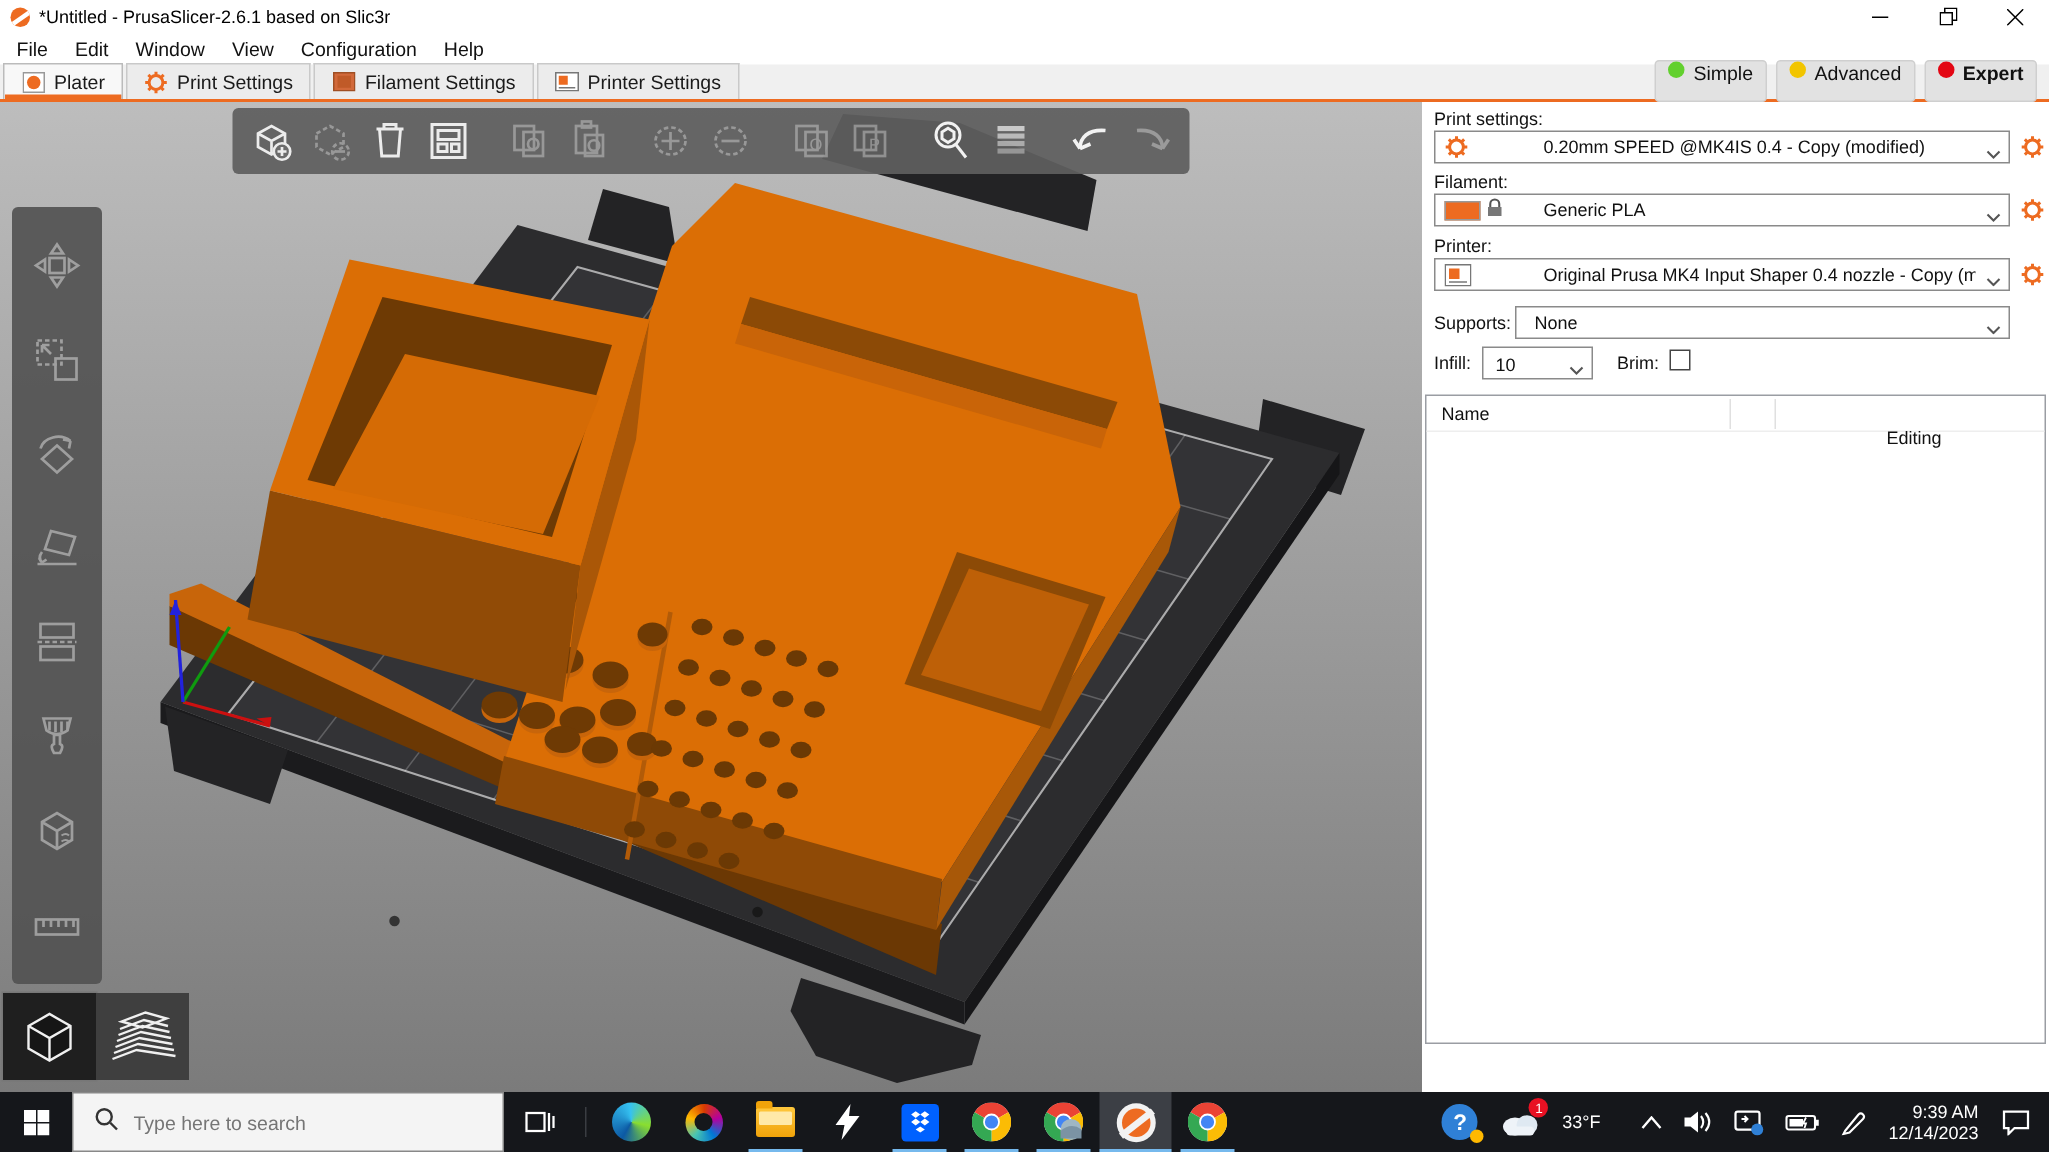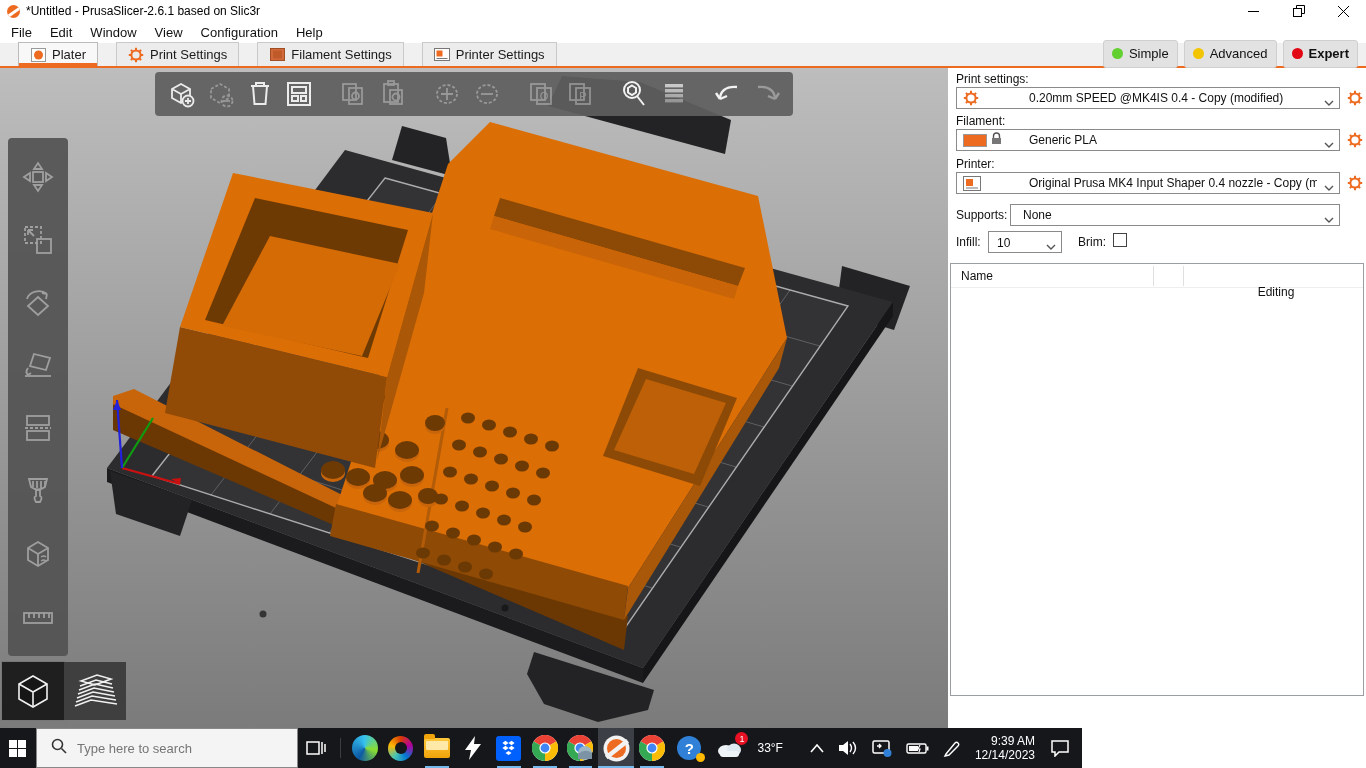--- a/index.html
+++ b/index.html
@@ -15,25 +15,25 @@
   .win-controls { margin-left:auto; display:flex; height:22px; }
   .win-btn { width:45px; height:22px; display:flex; align-items:center; justify-content:center; color:#000; }
   .win-btn svg { display:block; }
 
   .menubar { position:absolute; left:0; top:22px; width:1366px; height:21px; background:#fff; display:flex; align-items:center; font-size:13px; color:#111; }
   .menu-item { padding:0 9px; height:21px; display:flex; align-items:center; }
   .menu-item:first-child { margin-left:2px; }
 
   
   .tabbar { position:absolute; left:0; top:43px; width:1366px; height:25px; background:#f0f0f0; border-bottom:2px solid #ED6B21; display:flex; align-items:flex-end; }
-  .tab { height:24px; display:flex; align-items:center; gap:6px; padding:0 11px; font-size:13px; color:#1a1a1a; background:#ececec; border:1px solid #c9c9c9; border-bottom:none; margin-left:18px; }
+  .tab { height:24px; display:flex; align-items:center; gap:6px; padding:0 11px; font-size:13px; color:#1a1a1a; background:#ececec; border:1px solid #c9c9c9; border-bottom:none; margin-left:2px; }
   .tab.selected { background:#f8f8f8; border-color:#bbb; box-shadow:inset 0 -3px 0 #ED6B21; font-weight:normal; }
   .tab .t-ico { width:16px; height:14px; display:flex; align-items:center; justify-content:center; }
   .modes { margin-left:auto; display:flex; align-items:center; gap:6px; padding-right:8px; height:25px; }
-  .mode-btn { display:flex; align-items:center; gap:6px; background:#e2e2e2; border:1px solid #cfcfcf; border-radius:3px; height:28px; padding:0 8px; font-size:13px; color:#111; }
+  .mode-btn { display:flex; align-items:flex-start; gap:6px; background:#e2e2e2; border:1px solid #cfcfcf; border-radius:3px; height:28px; padding:0 8px; font-size:13px; color:#111; }
   .mode-btn .dot { width:11px; height:11px; border-radius:50%; }
   .mode-btn.selected { font-weight:bold; }
 
   
   .viewport { position:absolute; left:0; top:68px; width:948px; height:660px; background:linear-gradient(#bdbdbd, #7b7b7b); overflow:hidden; }
   .scene { position:absolute; left:0; top:0; }
 
   .toolbar-top { position:absolute; left:155px; top:4px; width:638px; height:44px; background:rgba(95,95,95,.93); border-radius:4px; display:flex; align-items:center; padding:0 8px; gap:4px; }
   .tt-btn { width:41px; height:38px; display:flex; align-items:center; justify-content:center; }
   .tt-btn.dis { opacity:.38; }
@@ -67,21 +67,21 @@
   .ol-header .col-editing { position:absolute; left:290px; top:5px; width:70px; text-align:center;margin-top:16px; }
   .ol-sep { position:absolute; top:2px; width:1px; height:20px; background:#e0e0e0; }
   .ol-row { position:relative; height:26px; }
   .ol-row .r-name { position:absolute; left:18px; top:6px; }
   .ol-row .r-eye { position:absolute; left:210px; top:6px; }
   .ol-row .r-edit { position:absolute; left:315px; top:4px; }
 
   .slice-btn { position:absolute; left:2px; top:632px; width:416px; height:25px; background:#e4e4e4; border:1px solid #d0d0d0; display:flex; align-items:center; justify-content:center; font-size:12px; font-weight:bold; color:#000; }
 
   
-  .taskbar { position:absolute; left:0; top:728px; width:1082px; height:40px; background:#15171b; display:flex; align-items:stretch; color:#fff; }
+  .taskbar { position:absolute; left:0; top:728px; width:1366px; height:40px; background:#15171b; display:flex; align-items:stretch; color:#fff; }
   .tb-cell { width:48px; display:flex; align-items:center; justify-content:center; position:relative; }
   .tb-cell.running::after { content:""; position:absolute; left:6px; right:6px; bottom:0; height:2.5px; background:#76b9ed; }
   .tb-cell.active-app { background:#3c3f45; }
   .tb-cell.active-app::after { left:0; right:0; }
   .tb-search { width:288px; background:#f4f4f4; border:1px solid #888; display:flex; align-items:center; color:#333; }
   .tb-search input { border:none; outline:none; background:transparent; font-size:13px; font-family:"Liberation Sans",sans-serif; color:#333; width:220px; }
   .tb-search .mag { margin:0 10px 0 14px; }
   .tb-sep { width:1px; background:#3a3d42; margin:10px 6px; }
   .tray { margin-left:auto; display:flex; align-items:center; }
   .tray-item { height:40px; display:flex; align-items:center; justify-content:center; padding:0 7px; position:relative; }

